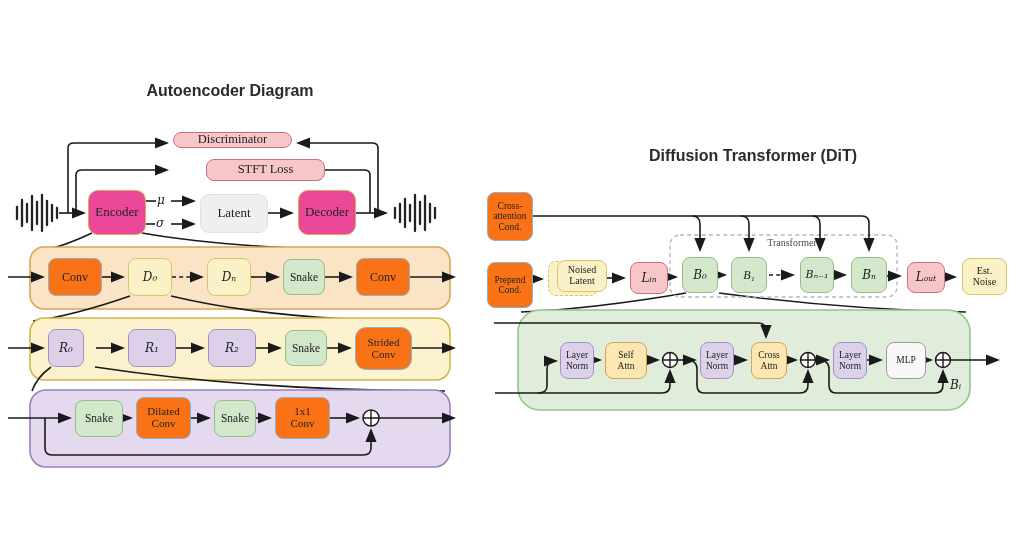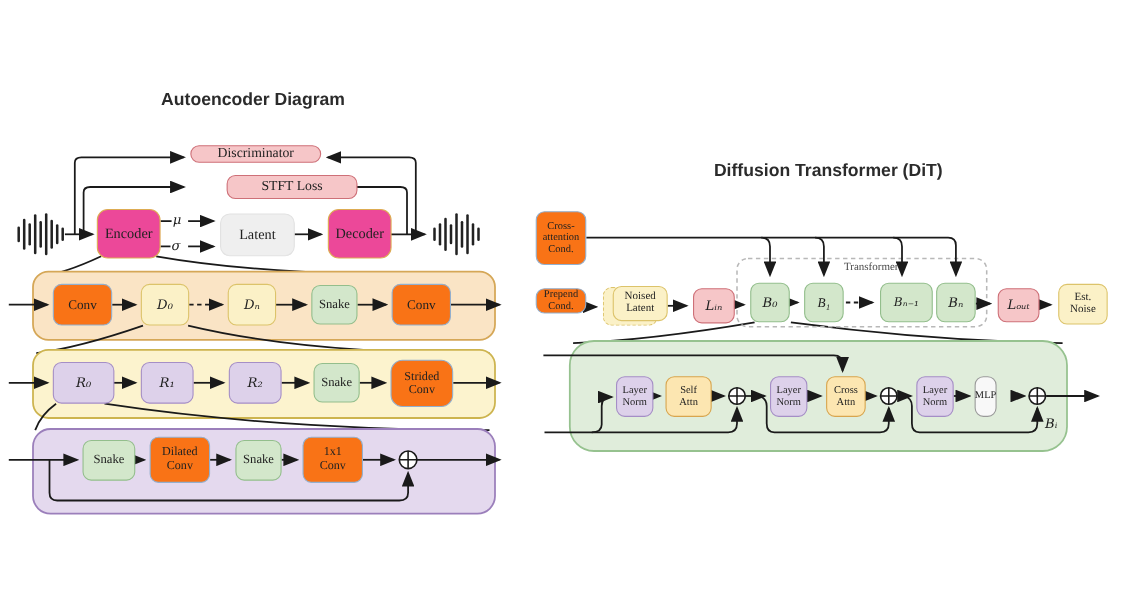--- a/index.html
+++ b/index.html
@@ -192,58 +192,58 @@
   <div class="flt" style="left:156px;top:216px;">σ</div>
   <div class="box gray" style="left:200px;top:194px;width:68px;height:39px;font-size:13px;border-radius:9px;">Latent</div>
   <div class="box orange" style="left:298px;top:190px;width:58px;height:45px;font-size:13px;border-radius:10px;">Decoder</div>
 
   <div class="box blue" style="left:48px;top:258px;width:54px;height:38px;">Conv</div>
   <div class="box yellow math" style="left:128px;top:258px;width:44px;height:38px;">D₀</div>
   <div class="box yellow math" style="left:207px;top:258px;width:44px;height:38px;">Dₙ</div>
   <div class="box green" style="left:283px;top:259px;width:42px;height:36px;font-size:11.5px;">Snake</div>
   <div class="box blue" style="left:356px;top:258px;width:54px;height:38px;">Conv</div>
 
-  <div class="box purple math" style="left:48px;top:329px;width:56px;height:38px;">R₀</div>
+  <div class="box purple math" style="left:48px;top:329px;width:36px;height:38px;">R₀</div>
   <div class="box purple math" style="left:128px;top:329px;width:48px;height:38px;">R₁</div>
   <div class="box purple math" style="left:208px;top:329px;width:48px;height:38px;">R₂</div>
   <div class="box green" style="left:285px;top:330px;width:42px;height:36px;font-size:11.5px;">Snake</div>
   <div class="box blue" style="left:355px;top:327px;width:57px;height:43px;font-size:11px;border-radius:11px;">Strided
 Conv</div>
 
   <div class="box green" style="left:75px;top:400px;width:48px;height:37px;font-size:11.5px;">Snake</div>
   <div class="box blue" style="left:136px;top:397px;width:55px;height:42px;font-size:11px;">Dilated
 Conv</div>
   <div class="box green" style="left:214px;top:400px;width:42px;height:37px;font-size:11.5px;">Snake</div>
   <div class="box blue" style="left:275px;top:397px;width:55px;height:42px;font-size:11px;">1x1
 Conv</div>
 
   <div class="box blue" style="left:487px;top:192px;width:46px;height:49px;font-size:9.5px;">Cross-
 attention
 Cond.</div>
-  <div class="box blue" style="left:487px;top:262px;width:46px;height:23px;font-size:9.5px;">Prepend
+  <div class="box blue" style="left:487px;top:262px;width:46px;height:46px;font-size:9.5px;">Prepend
 Cond.</div>
   <div class="box ghost" style="left:548px;top:261px;width:50px;height:35px;"></div>
   <div class="box yellow" style="left:557px;top:260px;width:50px;height:32px;font-size:10px;">Noised
 Latent</div>
   <div class="box pink math" style="left:630px;top:262px;width:38px;height:32px;">Lᵢₙ</div>
   <div class="note" style="left:754px;top:237px;width:76px;">Transformer</div>
   <div class="box green math" style="left:682px;top:257px;width:36px;height:36px;">B₀</div>
   <div class="box green math" style="left:731px;top:257px;width:36px;height:36px;font-family:Liberation Serif, serif;">B₁</div>
-  <div class="box green math" style="left:800px;top:257px;width:48px;height:36px;font-size:11px;">Bₙ₋₁</div>
+  <div class="box green math" style="left:800px;top:257px;width:34px;height:36px;font-size:11px;">Bₙ₋₁</div>
   <div class="box green math" style="left:851px;top:257px;width:36px;height:36px;">Bₙ</div>
   <div class="box pink math" style="left:907px;top:262px;width:38px;height:31px;">Lₒᵤₜ</div>
   <div class="box yellow" style="left:962px;top:258px;width:45px;height:37px;font-size:10px;">Est.
 Noise</div>
 
   <div class="box purple" style="left:560px;top:342px;width:34px;height:37px;font-size:9.5px;">Layer
 Norm</div>
   <div class="box amber" style="left:605px;top:342px;width:42px;height:37px;font-size:9.5px;">Self
 Attn</div>
   <div class="box purple" style="left:700px;top:342px;width:34px;height:37px;font-size:9.5px;">Layer
 Norm</div>
   <div class="box amber" style="left:751px;top:342px;width:36px;height:37px;font-size:9.5px;">Cross
 Attn</div>
   <div class="box purple" style="left:833px;top:342px;width:34px;height:37px;font-size:9.5px;">Layer
 Norm</div>
-  <div class="box whitebox" style="left:886px;top:342px;width:20px;height:37px;font-size:9.5px;text-align:center;">MLP</div>
+  <div class="box whitebox" style="left:886px;top:342px;width:40px;height:37px;font-size:9.5px;text-align:center;">MLP</div>
   <div class="flt" style="left:950px;top:378px;">Bᵢ</div>
 
 </div>
 
 </body></html>

